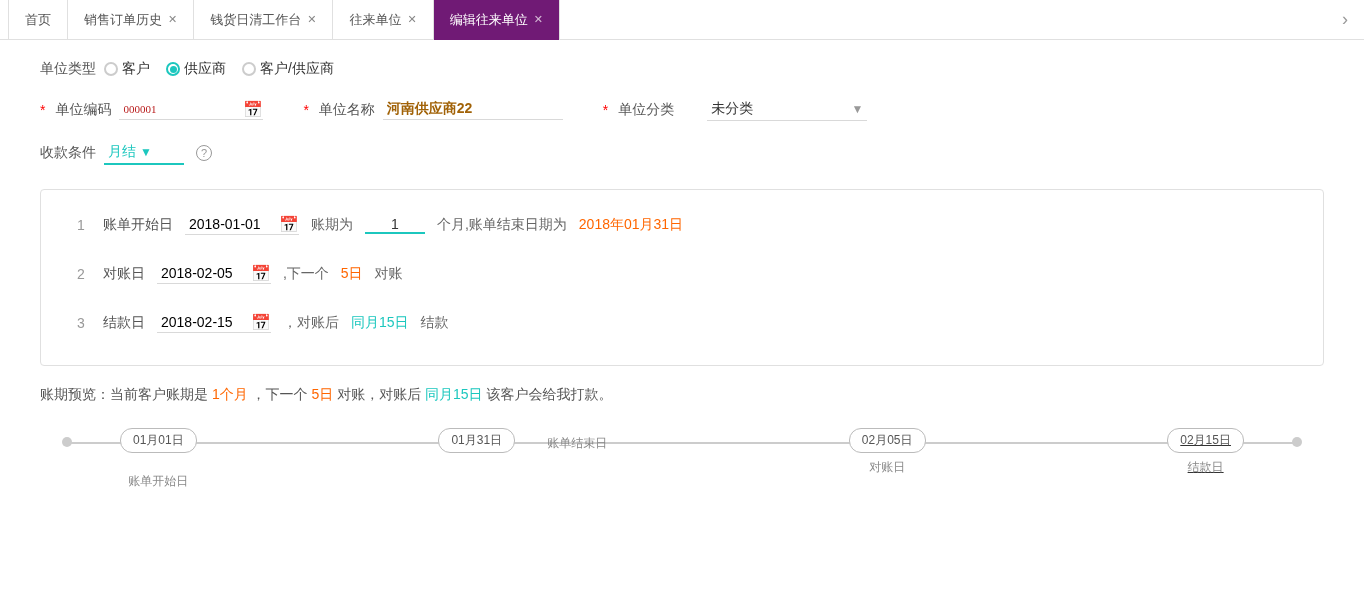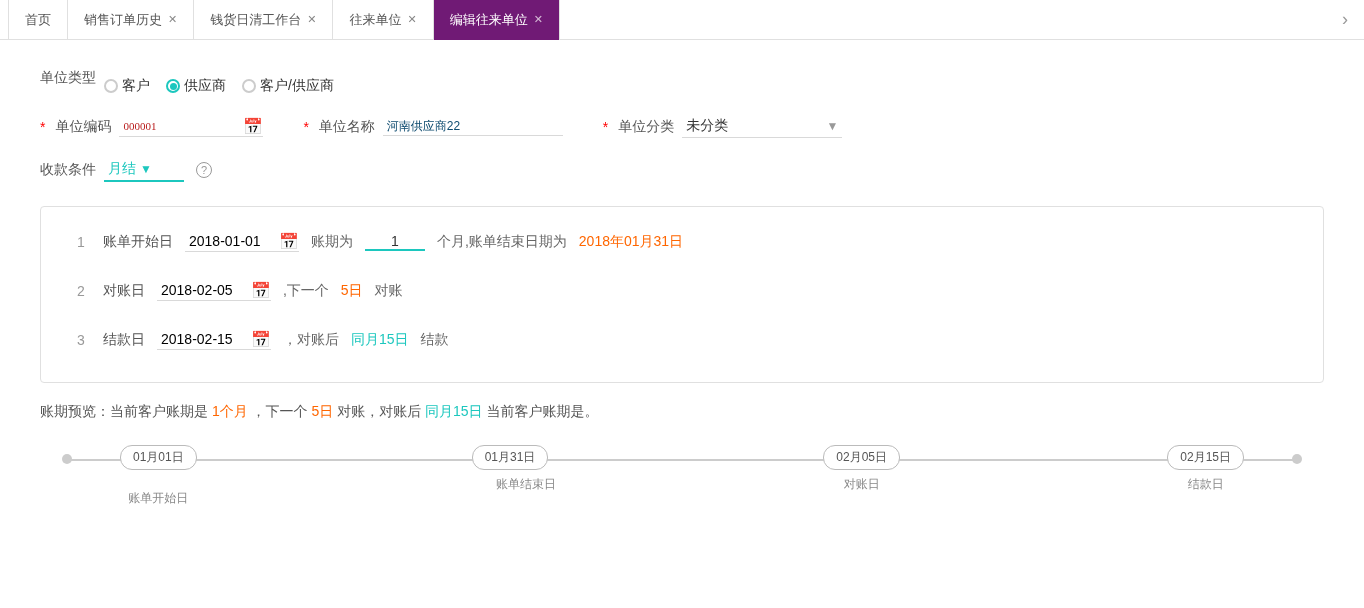--- a/index.html
+++ b/index.html
@@ -50,56 +50,57 @@
     }
     .form-field {
       display: flex;
       align-items: center;
       gap: 8px;
     }
     .field-label { color: #555; white-space: nowrap; }
     .required-star { color: #f00; margin-right: 2px; }
 
     
-    .radio-group { display: flex; gap: 16px; align-items: center; margin-top: 17px; }
+    .radio-group { display: flex; gap: 16px; align-items: center; }
     .radio-item { display: flex; align-items: center; gap: 4px; cursor: pointer; }
     .radio-circle {
       width: 14px; height: 14px; border-radius: 50%; border: 2px solid #ccc;
       display: flex; align-items: center; justify-content: center;
     }
     .radio-circle.checked { border-color: #1cc7be; }
     .radio-circle.checked::after { content: ''; width: 7px; height: 7px; border-radius: 50%; background: #1cc7be; display: block; }
 
     
     .input-field {
       border: none;
       border-bottom: 1px solid #d9d9d9;
       outline: none;
       padding: 2px 4px;
-      font-size: 12px;
-      color: #0c4a6e;
+      font-size: 14px;
+      color: #a16207;
       background: transparent;
       min-width: 120px;
+      font-weight: bold;
     }
 
     .input-with-icon {
       display: flex; align-items: center; gap: 4px;
       border-bottom: 1px solid #d9d9d9;
     }
     .input-with-icon input {
       border: none; outline: none; padding: 2px 4px; font-size: 14px; background: transparent; min-width: 120px;
     }
     .input-icon { color: #1cc7be; font-size: 16px; cursor: pointer; }
 
     
     .select-field {
       display: flex; align-items: center; gap: 4px;
       border-bottom: 1px solid #d9d9d9;
       padding: 2px 4px;
-      min-width: 160px; cursor: pointer;
+      min-width: 160px; cursor: pointer; margin-left: 25px;
     }
     .select-value { flex: 1; color: #333; }
     .chevron-down { color: #999; font-size: 12px; }
 
     
     .payment-select {
       display: flex; align-items: center; gap: 4px;
       border-bottom: 2px solid #1cc7be;
       padding: 2px 4px;
       min-width: 80px; cursor: pointer;
@@ -275,49 +276,49 @@
   </div>
 
   <div class="preview-section">
     <div class="preview-text">
       <span>账期预览：当前客户账期是</span>
       <span class="orange-text">1个月</span>
       <span>，下一个</span>
       <span class="orange-text">5日</span>
       <span>对账，对账后</span>
       <span class="teal-text">同月15日</span>
-      <span>当前客户账期是。</span>
+      <span>该客户会给我打款。</span>
     </div>
 
     <div style="position:relative; padding: 0 20px;">
 
       <div style="position:absolute; top:14px; left:30px; right:30px; height:2px; background:#ccc;"></div>
 
       <div style="position:absolute; top:9px; left:22px; width:10px; height:10px; border-radius:50%; background:#ccc;"></div>
 
       <div style="position:absolute; top:9px; right:22px; width:10px; height:10px; border-radius:50%; background:#ccc;"></div>
 
       <div style="display:flex; justify-content:space-between; align-items:flex-start; position:relative; z-index:1;">
 
         <div style="display:flex;flex-direction:column;align-items:center;margin-left:60px;">
           <div style="border:1px solid #bbb;border-radius:12px;padding:3px 12px;font-size:12px;color:#555;background:#fff;white-space:nowrap;margin-bottom:20px;">01月01日</div>
           <span style="font-size:12px;color:#888;">账单开始日</span>
         </div>
 
-        <div style="display:flex;flex-direction:column;align-items:center;text-align:right;">
+        <div style="display:flex;align-items:center;text-align:right;">
           <div style="border:1px solid #bbb;border-radius:12px;padding:3px 12px;font-size:12px;color:#555;background:#fff;white-space:nowrap;margin-bottom:6px;">01月31日</div>
           <span style="font-size:12px;color:#888;margin-left:32px;">账单结束日</span>
         </div>
 
         <div style="display:flex;flex-direction:column;align-items:center;">
           <div style="border:1px solid #bbb;border-radius:12px;padding:3px 12px;font-size:12px;color:#555;background:#fff;white-space:nowrap;margin-bottom:6px;">02月05日</div>
           <span style="font-size:12px;color:#888;">对账日</span>
         </div>
 
-        <div style="display:flex;flex-direction:column;align-items:center;margin-right:60px;">
+        <div style="display:flex;flex-direction:column;align-items:center;margin-right:60px;text-decoration:underline;">
           <div style="border:1px solid #bbb;border-radius:12px;padding:3px 12px;font-size:12px;color:#555;background:#fff;white-space:nowrap;margin-bottom:6px;">02月15日</div>
           <span style="font-size:12px;color:#888;">结款日</span>
         </div>
       </div>
     </div>
   </div>
 
 </div>
 
 </body></html>

